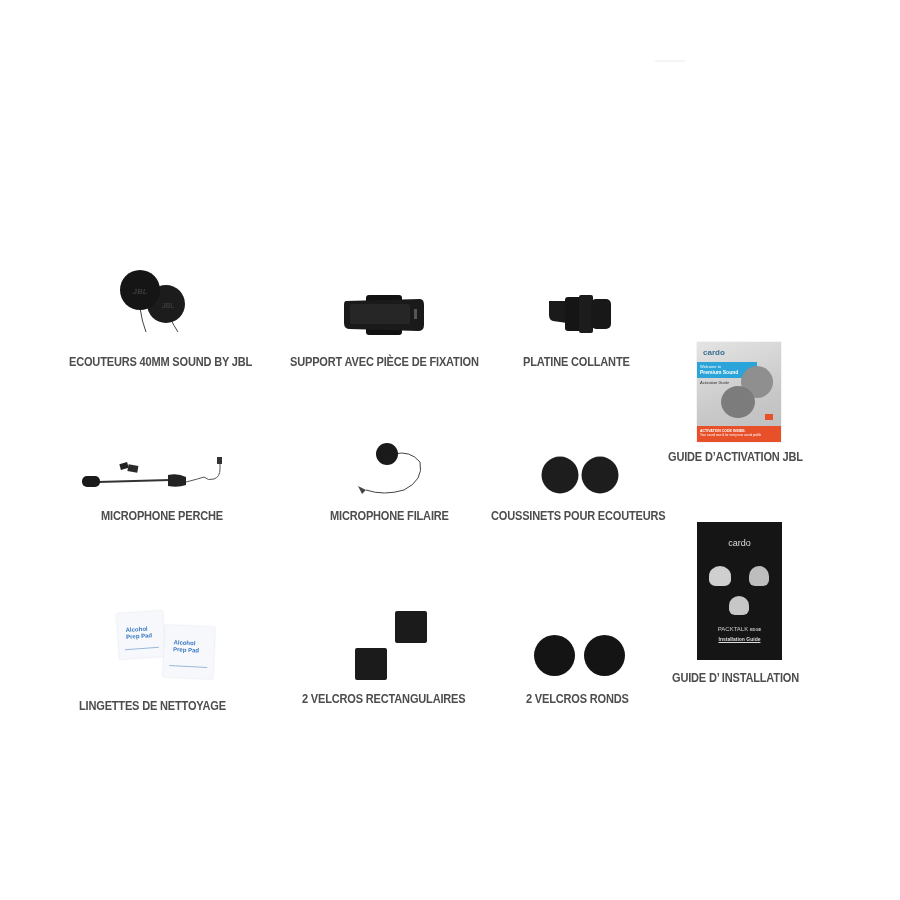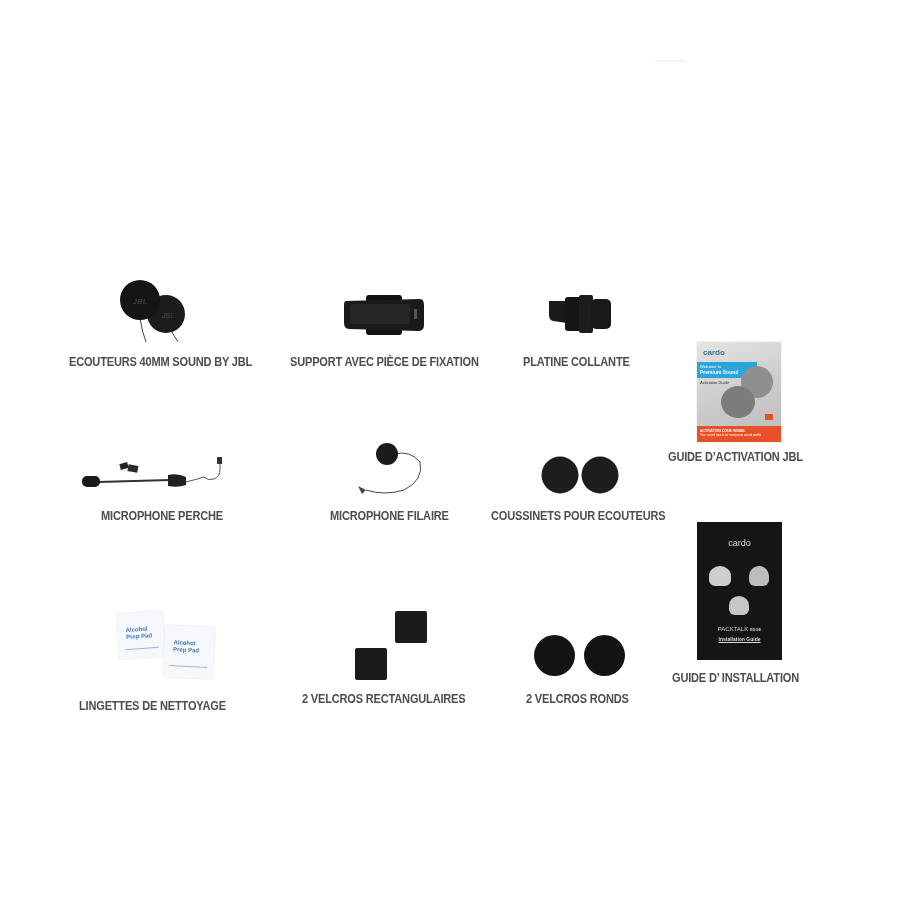--- a/index.html
+++ b/index.html
@@ -22,21 +22,21 @@
     .thumb { position: absolute; }
     svg { display: block; }
     .faint-mark { position: absolute; left: 655px; top: 60px; width: 30px; height: 2px; background: #f4f4f4; }
   </style>
 </head>
 <body>
 
 <div class="faint-mark"></div>
 
 <div class="item">
-  <div class="thumb" style="left:118px;top:278px;font-style:italic;">
+  <div class="thumb" style="left:118px;top:268px;font-style:italic;">
     <svg width="72" height="66" viewBox="0 0 72 66">
       <path d="M22 40 Q24 54 28 64" stroke="#444" stroke-width="1" fill="none"></path>
       <path d="M52 50 Q56 58 60 64" stroke="#444" stroke-width="1" fill="none"></path>
       <circle cx="48" cy="36" r="19" fill="#1c1c1c"></circle>
       <circle cx="22" cy="22" r="20" fill="#151515"></circle>
       <text x="22" y="26" font-size="8" fill="#3a3a3a" text-anchor="middle" font-family="Liberation Sans, sans-serif" font-weight="bold">JBL</text>
       <text x="50" y="40" font-size="7" fill="#3a3a3a" text-anchor="middle" font-family="Liberation Sans, sans-serif" font-weight="bold">JBL</text>
     </svg>
   </div>
   <div class="label" style="left:69px;top:355px;">ECOUTEURS 40MM SOUND BY JBL</div>

